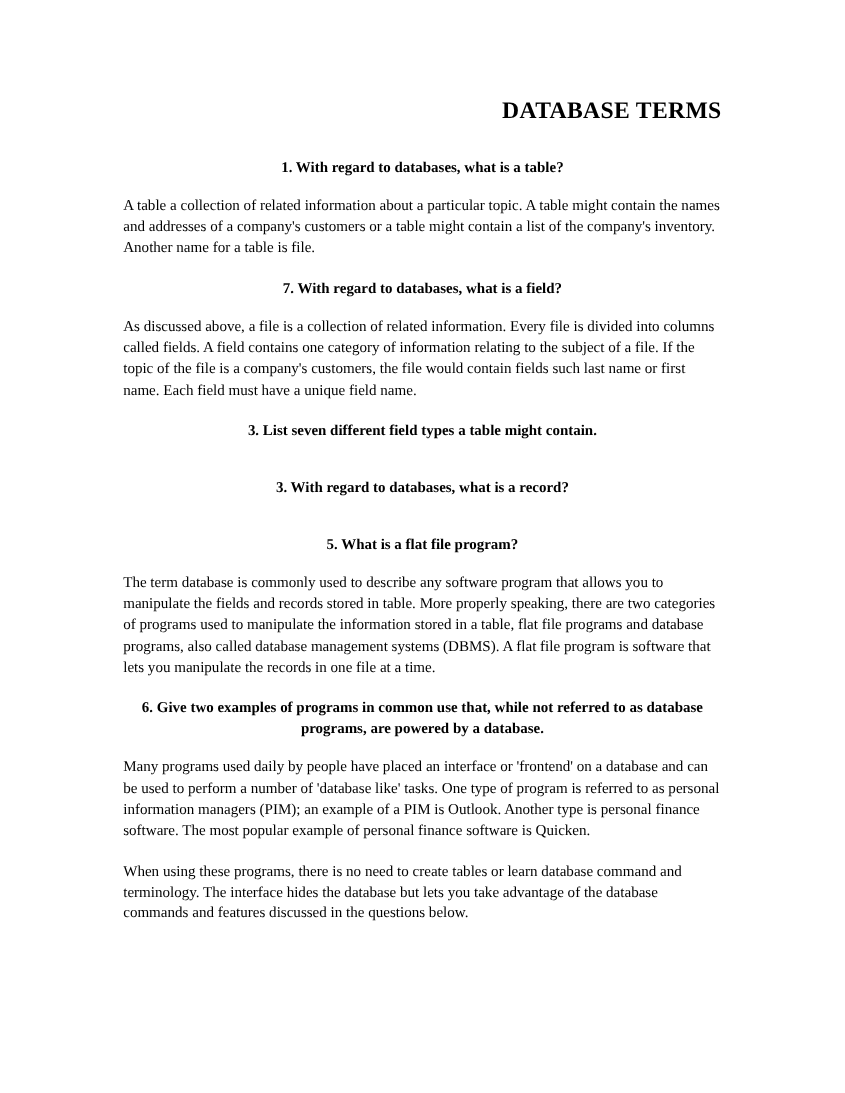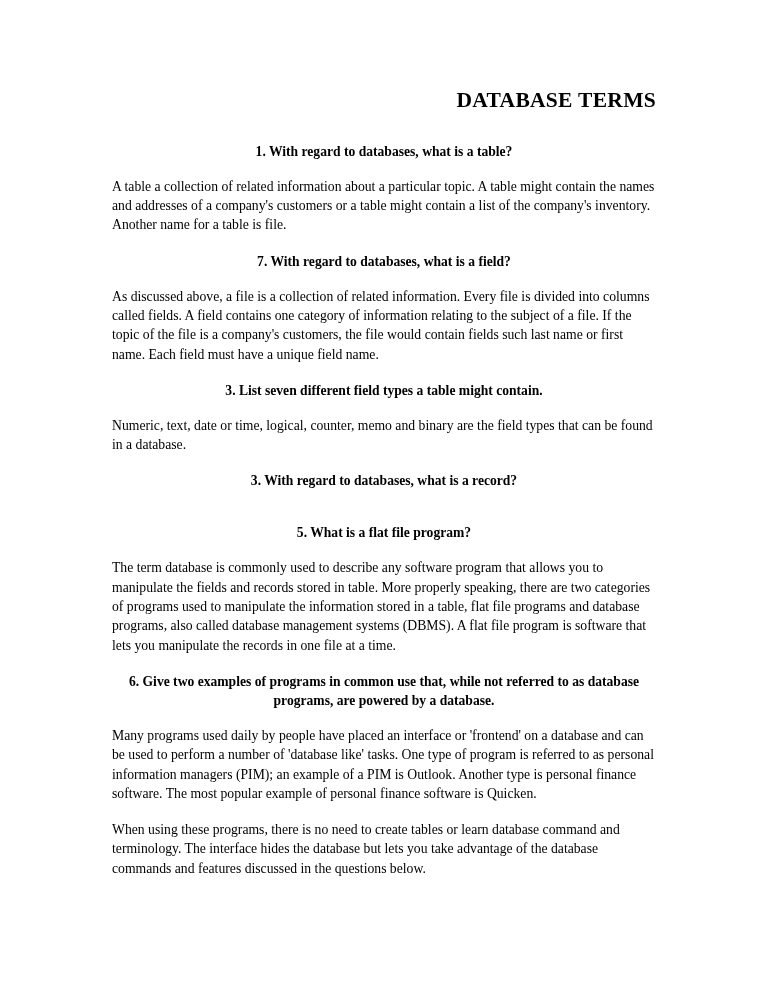--- a/index.html
+++ b/index.html
@@ -65,21 +65,20 @@
         <p class="question">1. With regard to databases, what is a table?</p>
         <div class="gap-q-to-a"></div>
         <p class="answer">A table a collection of related information about a particular topic. A table might contain the names and addresses of a company's customers or a table might contain a list of the company's inventory. Another name for a table is file.</p>
         <div class="gap-a-to-q"></div>
         <p class="question">7. With regard to databases, what is a field?</p>
         <div class="gap-q-to-a"></div>
         <p class="answer">As discussed above, a file is a collection of related information. Every file is divided into columns called fields. A field contains one category of information relating to the subject of a file. If the topic of the file is a company's customers, the file would contain fields such last name or first name. Each field must have a unique field name.</p>
         <div class="gap-a-to-q"></div>
         <p class="question">3. List seven different field types a table might contain.</p>
         <div class="gap-q-to-a"></div>
-        <p class="answer">Numeric, text, date or time, logical, counter, memo and binary are the field types that can be found in a database.</p>
         <div class="gap-a-to-q"></div>
         <p class="question">3. With regard to databases, what is a record?</p>
         <div class="gap-q-to-a"></div>
         <div class="gap-a-to-q"></div>
         <p class="question">5. What is a flat file program?</p>
         <div class="gap-q-to-a"></div>
         <p class="answer">The term database is commonly used to describe any software program that allows you to manipulate the fields and records stored in table. More properly speaking, there are two categories of programs used to manipulate the information stored in a table, flat file programs and database programs, also called database management systems (DBMS). A flat file program is software that lets you manipulate the records in one file at a time.</p>
         <div class="gap-a-to-q"></div>
         <p class="question">6. Give two examples of programs in common use that, while not referred to as database programs, are powered by a database.</p>
         <div class="gap-q-to-a"></div>

